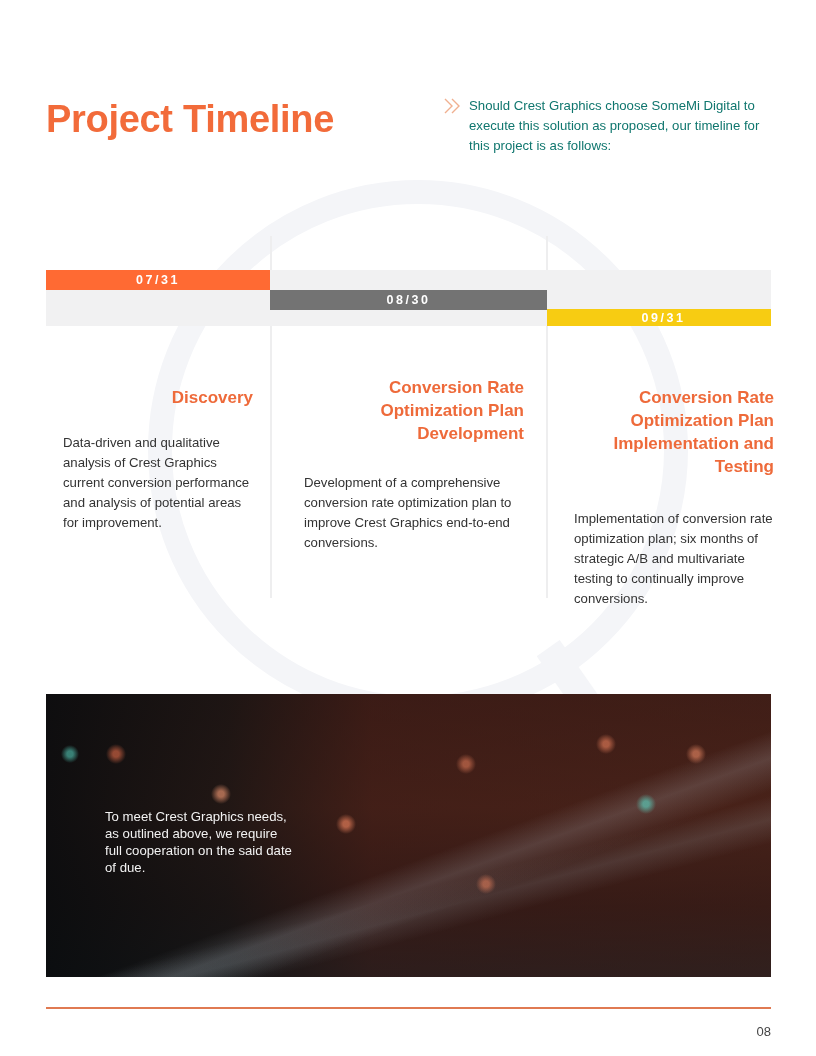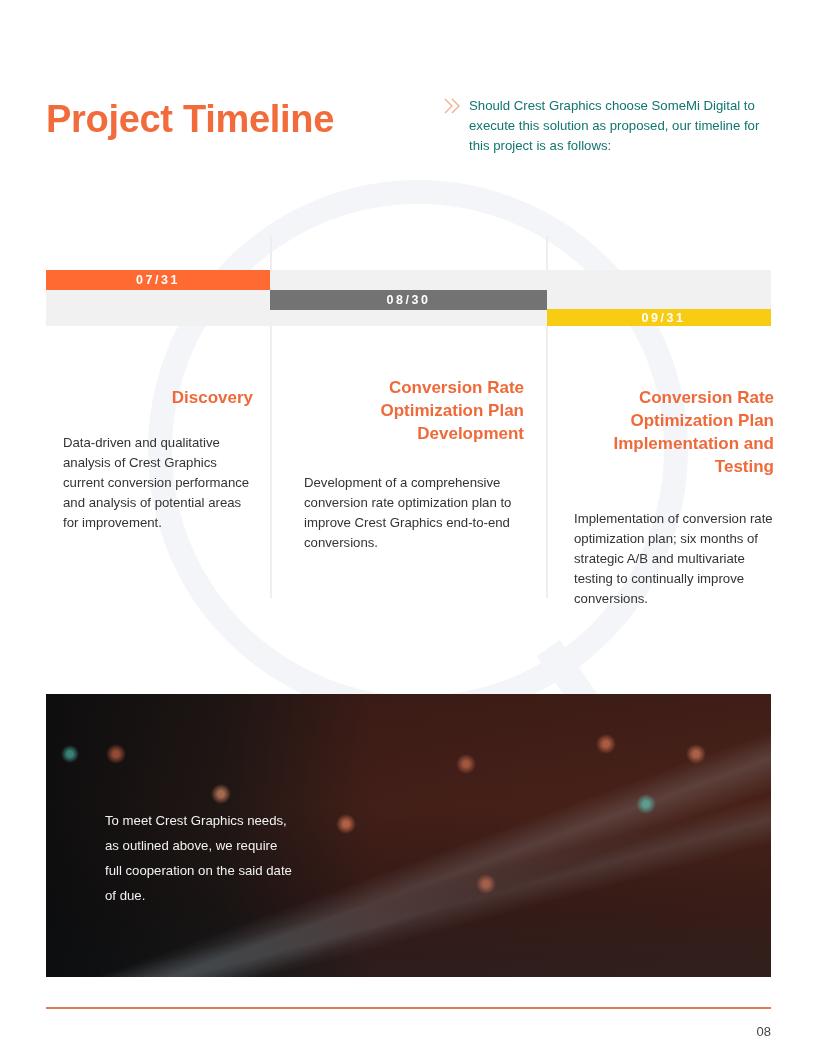--- a/index.html
+++ b/index.html
@@ -55,21 +55,21 @@
       radial-gradient(circle at 650px 60px, rgba(255,150,110,0.55) 0 3px, transparent 10px),
       radial-gradient(circle at 600px 110px, rgba(90,220,200,0.6) 0 3px, transparent 10px),
       radial-gradient(circle at 24px 60px, rgba(90,220,200,0.55) 0 3px, transparent 9px),
       radial-gradient(circle at 440px 190px, rgba(255,140,100,0.5) 0 3px, transparent 10px),
       linear-gradient(160deg, transparent 55%, rgba(200,210,220,0.18) 60%, transparent 66%),
       linear-gradient(165deg, transparent 62%, rgba(180,200,210,0.15) 67%, transparent 72%),
       linear-gradient(90deg, rgba(10,12,14,0.92) 0%, rgba(20,18,18,0.75) 25%, rgba(60,25,20,0.55) 45%, rgba(70,30,22,0.5) 100%),
       linear-gradient(180deg, #3a1e18 0%, #4a261c 40%, #2a1a18 75%, #1a2226 100%);
   }
   .photo-caption {
-    position: absolute; left: 59px; top: 114px; width: 190px; font-size: 13.2px; line-height: 25px; color: #f2f2f2;
+    position: absolute; left: 59px; top: 114px; width: 190px; font-size: 13.2px; line-height: 17px; color: #f2f2f2;
   }
   .photo-year {
     position: absolute; left: 413px; top: 124px; font-size: 150px; line-height: 1; font-weight: normal;
     color: rgba(190,190,195,0.55); letter-spacing: 2px; white-space: nowrap;
   }
 
   .footer-rule { position: absolute; left: 46px; top: 1007px; width: 725px; height: 2px; background: #e07a52; }
   .page-number { position: absolute; right: 45px; top: 1024px; font-size: 13px; color: #444; }
 </style>
 </head>

